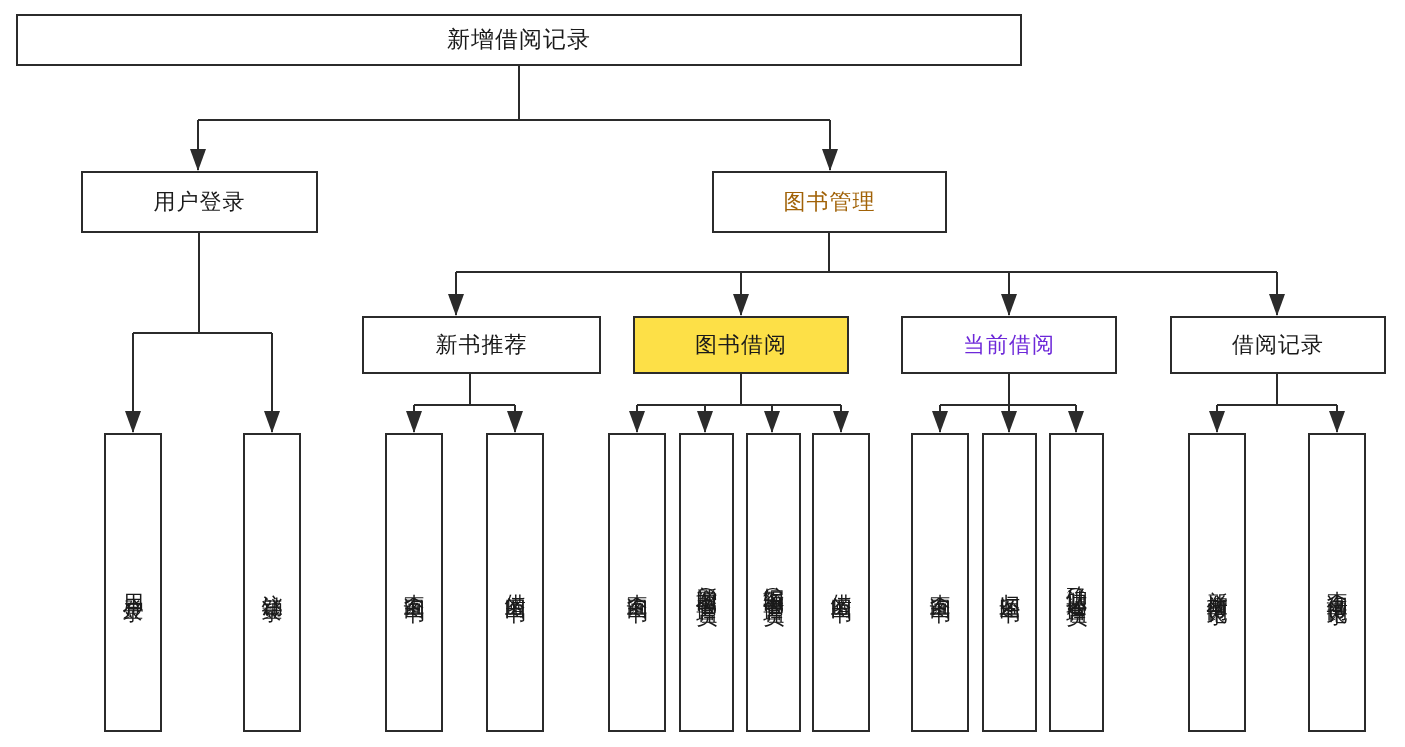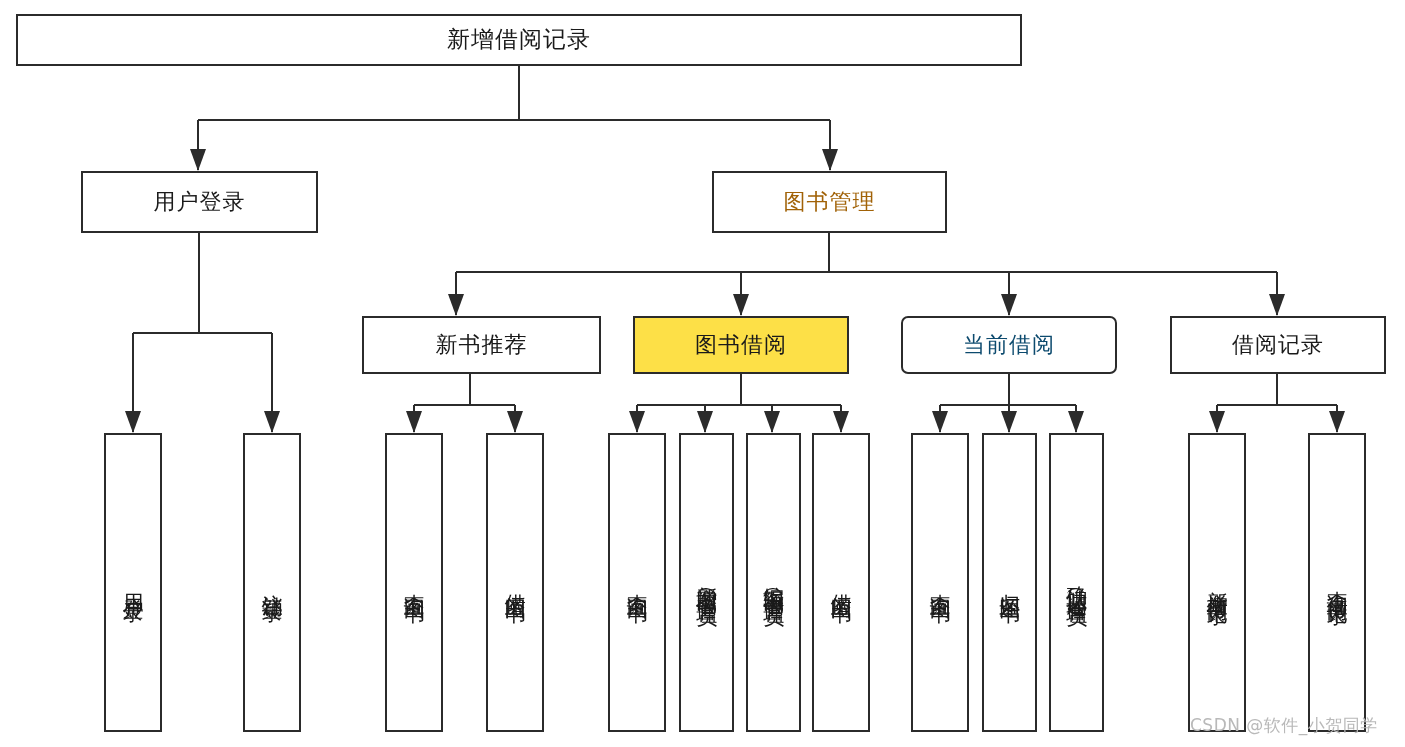--- a/index.html
+++ b/index.html
@@ -141,21 +141,21 @@
       </div>
       <div class="node horiz" style="left: 712px; top: 171px; width: 235px; height: 62px; border-color: rgb(43, 43, 43); background: rgb(255, 255, 255); color: #a16207;">
         <span class="hlabel">图书管理</span>
       </div>
       <div class="node horiz" style="left: 362px; top: 316px; width: 239px; height: 58px; border-color: rgb(43, 43, 43); background: rgb(255, 255, 255); color: rgb(26, 26, 26);">
         <span class="hlabel">新书推荐</span>
       </div>
       <div class="node horiz" style="left: 633px; top: 316px; width: 216px; height: 58px; border-color: rgb(43, 43, 43); background: #fde047; color: rgb(26, 26, 26);">
         <span class="hlabel">图书借阅</span>
       </div>
-      <div class="node horiz" style="left: 901px; top: 316px; width: 216px; height: 58px; border-color: rgb(43, 43, 43); background: rgb(255, 255, 255); color: #0c4a6e; border-radius: 7px;">
+      <div class="node horiz" style="left: 901px; top: 316px; width: 216px; height: 58px; border-color: rgb(43, 43, 43); background: rgb(255, 255, 255); color: #6d28d9;">
         <span class="hlabel">当前借阅</span>
       </div>
       <div class="node horiz" style="left: 1170px; top: 316px; width: 216px; height: 58px; border-color: rgb(43, 43, 43); background: rgb(255, 255, 255); color: rgb(26, 26, 26); font-family: Liberation Serif, serif;">
         <span class="hlabel">借阅记录</span>
       </div>
       <div class="node vert" style="left: 104px; top: 433px; width: 58px; height: 299px; border-color: rgb(43, 43, 43); background: rgb(255, 255, 255); color: rgb(26, 26, 26);">
         <span class="vlabel">用户登录</span>
       </div>
       <div class="node vert" style="left: 243px; top: 433px; width: 58px; height: 299px; border-color: rgb(43, 43, 43); background: rgb(255, 255, 255); color: rgb(26, 26, 26);">
         <span class="vlabel">注销登录</span>
@@ -188,15 +188,14 @@
         <span class="vlabel">确认归还（管理员）</span>
       </div>
       <div class="node vert" style="left: 1188px; top: 433px; width: 58px; height: 299px; border-color: rgb(43, 43, 43); background: rgb(255, 255, 255); color: rgb(26, 26, 26);">
         <span class="vlabel">新增借阅记录</span>
       </div>
       <div class="node vert" style="left: 1308px; top: 433px; width: 58px; height: 299px; border-color: rgb(43, 43, 43); background: rgb(255, 255, 255); color: rgb(26, 26, 26);">
         <span class="vlabel">查询借阅记录</span>
       </div>
     </div>
 
-  <div class="watermark" style="left:1190px; top:714px;">CSDN @软件_小贺同学</div>
 
 </div>
 
 </body></html>

